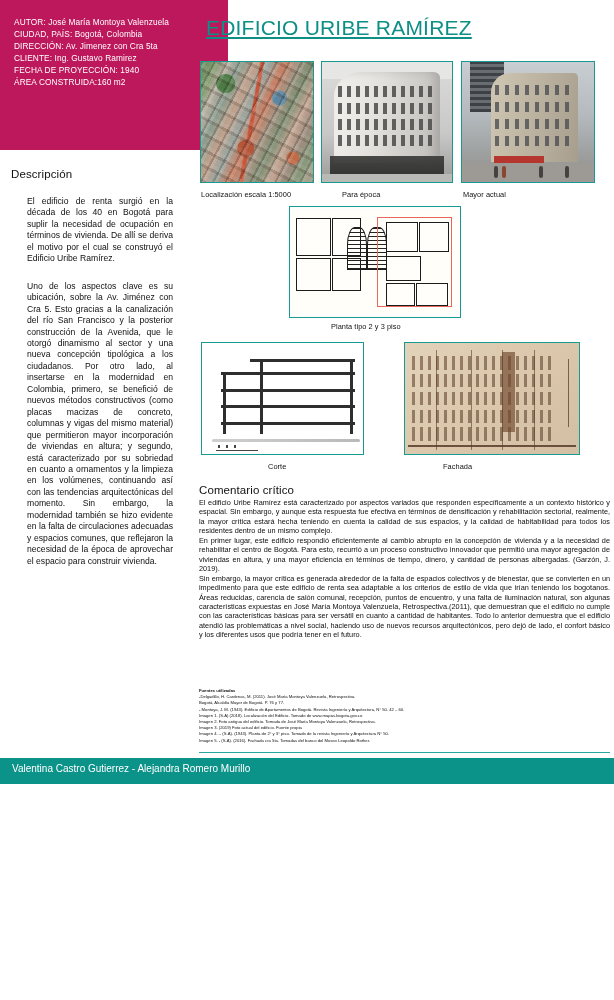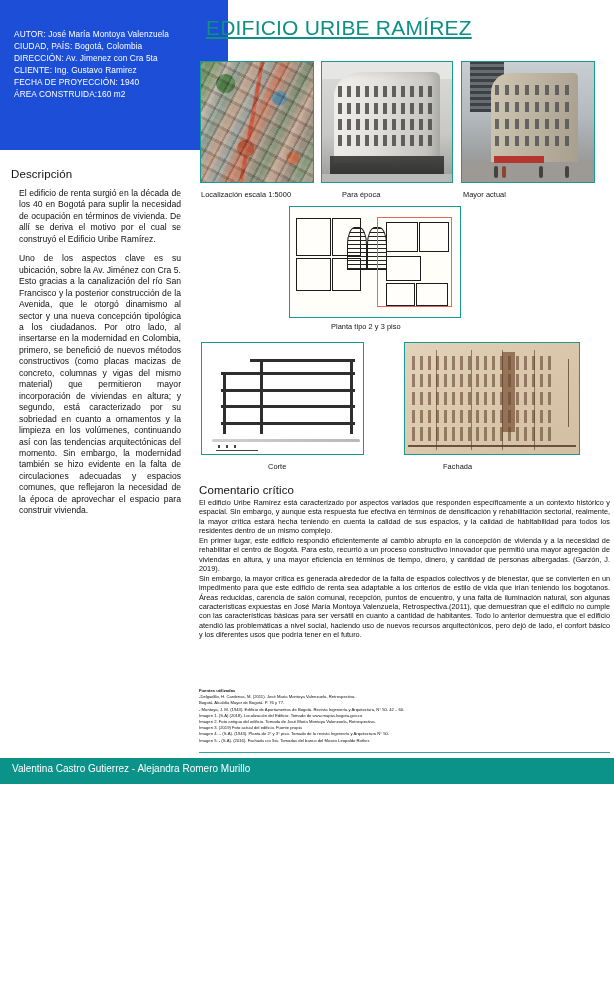--- a/index.html
+++ b/index.html
@@ -3,21 +3,21 @@
 <meta charset="utf-8">
 <style>
   html,body{margin:0;padding:0;background:#ffffff;}
   body{width:614px;height:1000px;position:relative;
        font-family:"Liberation Sans", sans-serif;color:#1a1a1a;overflow:hidden;}
 
   .page{position:absolute;left:0;top:0;width:614px;height:1000px;background:#fff;}
 
   
   .header-block{position:absolute;left:0;top:0;width:228px;height:150px;
-       background:#1d4ed8;box-sizing:border-box;padding:28px 10px 0 14px;}
+       background:#be185d;box-sizing:border-box;padding:16px 10px 0 14px;}
   .meta-line{color:#ffffff;font-size:8.3px;line-height:12.1px;letter-spacing:.1px;
        white-space:nowrap;font-weight:400;}
 
   
   .main-title{position:absolute;left:206px;top:16px;font-size:21px;letter-spacing:.2px;
        color:#0d8f86;font-weight:400;text-decoration:underline;}
 
   
   .photo-row{position:absolute;left:200px;top:61px;width:410px;height:125px;}
   .photo{position:absolute;top:0;height:122px;border:1.4px solid #189a91;
@@ -99,21 +99,21 @@
        opacity:.75;}
   .fach .vline{position:absolute;top:6%;bottom:4%;width:1px;background:rgba(90,60,40,.6);}
   .fach .centerpiece{position:absolute;left:56%;top:8%;width:7%;height:72%;
        background:rgba(110,70,45,.65);}
   .fach .ground{position:absolute;left:2%;right:2%;bottom:6%;height:2px;background:rgba(80,50,35,.8);}
   .fach .scale{position:absolute;right:6%;top:14%;width:1px;height:62%;background:rgba(80,50,35,.7);}
 
   
   .desc{position:absolute;left:11px;top:168px;width:178px;}
   .desc h2{margin:0 0 2px 0;font-size:11.5px;font-weight:400;color:#111;letter-spacing:.1px;}
-  .desc p{margin:8px;font-size:8.6px;line-height:11.45px;text-align:justify;color:#0f0f0f;}
+  .desc p{margin:16px;font-size:8.6px;line-height:11.45px;text-align:justify;color:#0f0f0f;}
 
   
   .crit{position:absolute;left:199px;top:484px;width:411px;}
   .crit h2{margin:0 0 2px 0;font-size:11.5px;font-weight:400;color:#111;letter-spacing:.1px;}
   .crit p{margin:0;font-size:7.3px;line-height:9.45px;text-align:justify;color:#0f0f0f;}
 
   
   .sources{position:absolute;left:199px;top:688px;width:411px;}
   .sources .stitle{font-size:4.2px;font-weight:700;line-height:6.2px;color:#111;}
   .sources .sline{font-size:4.2px;line-height:6.2px;color:#111;white-space:nowrap;}

